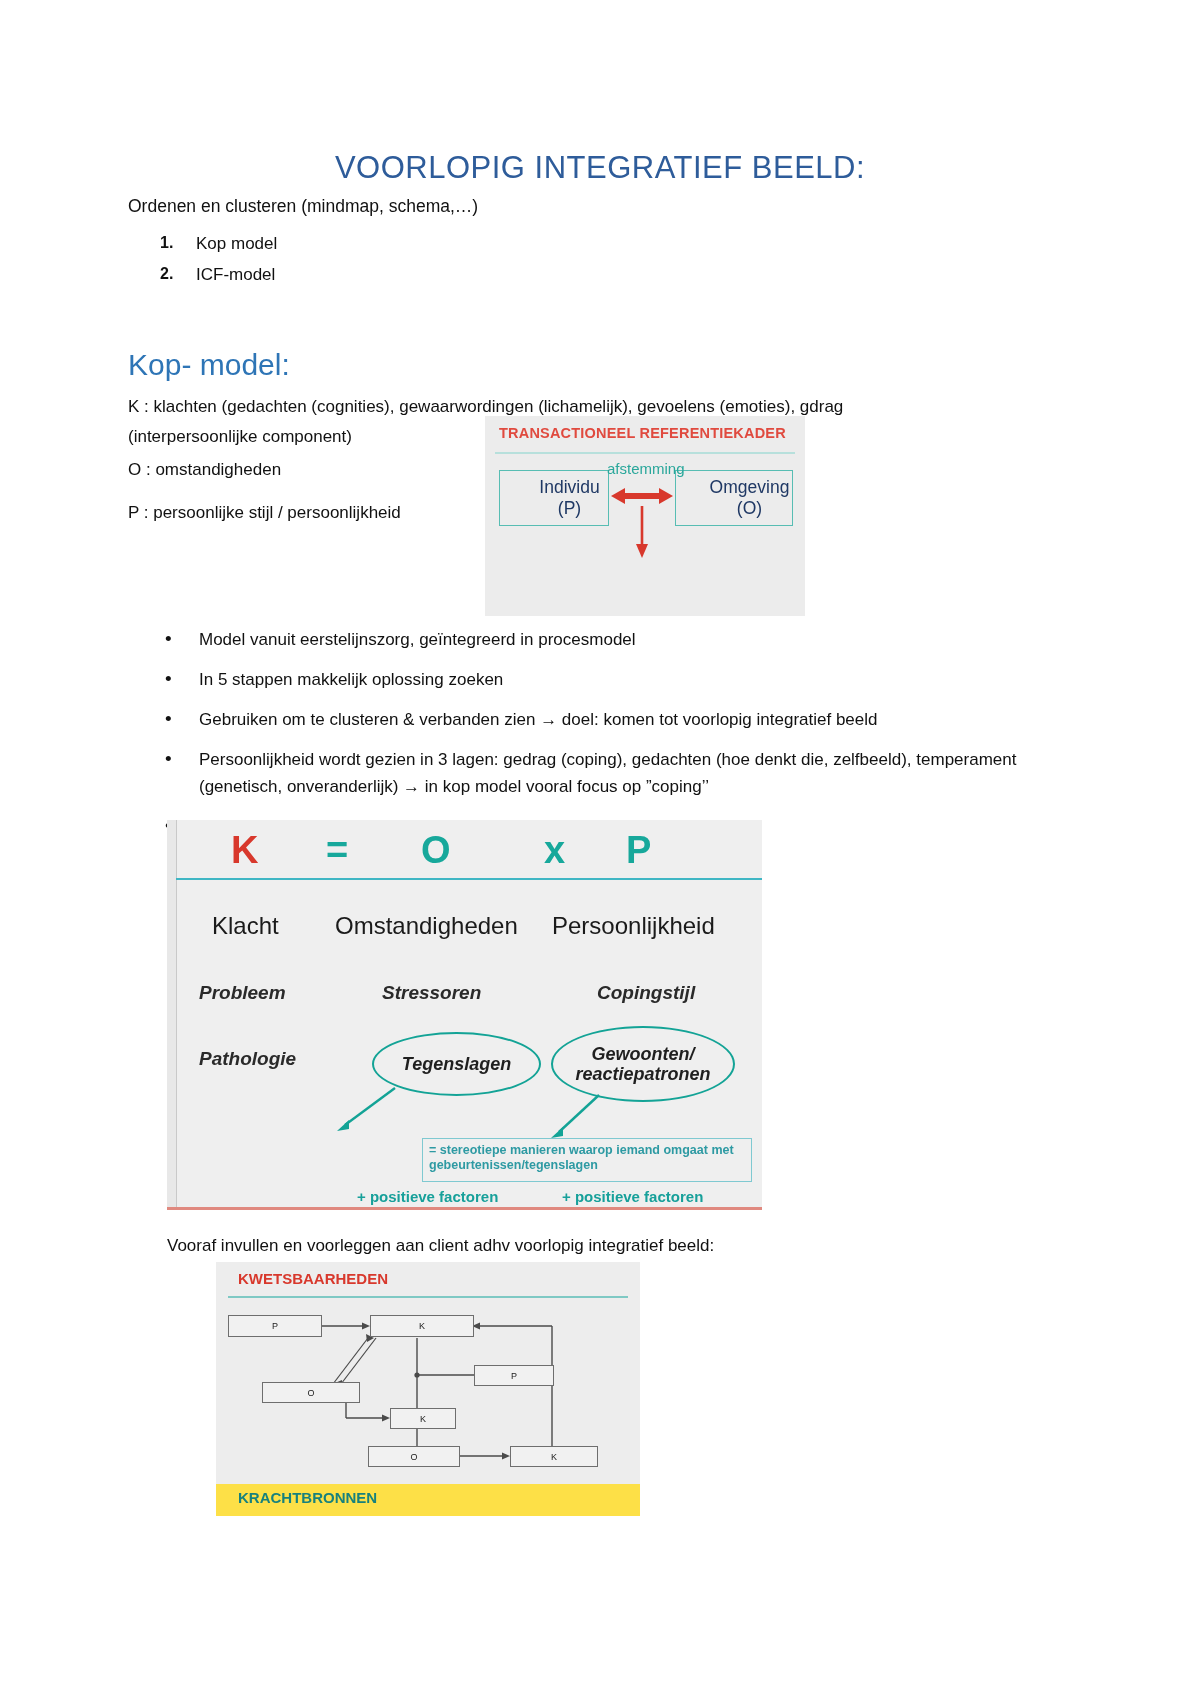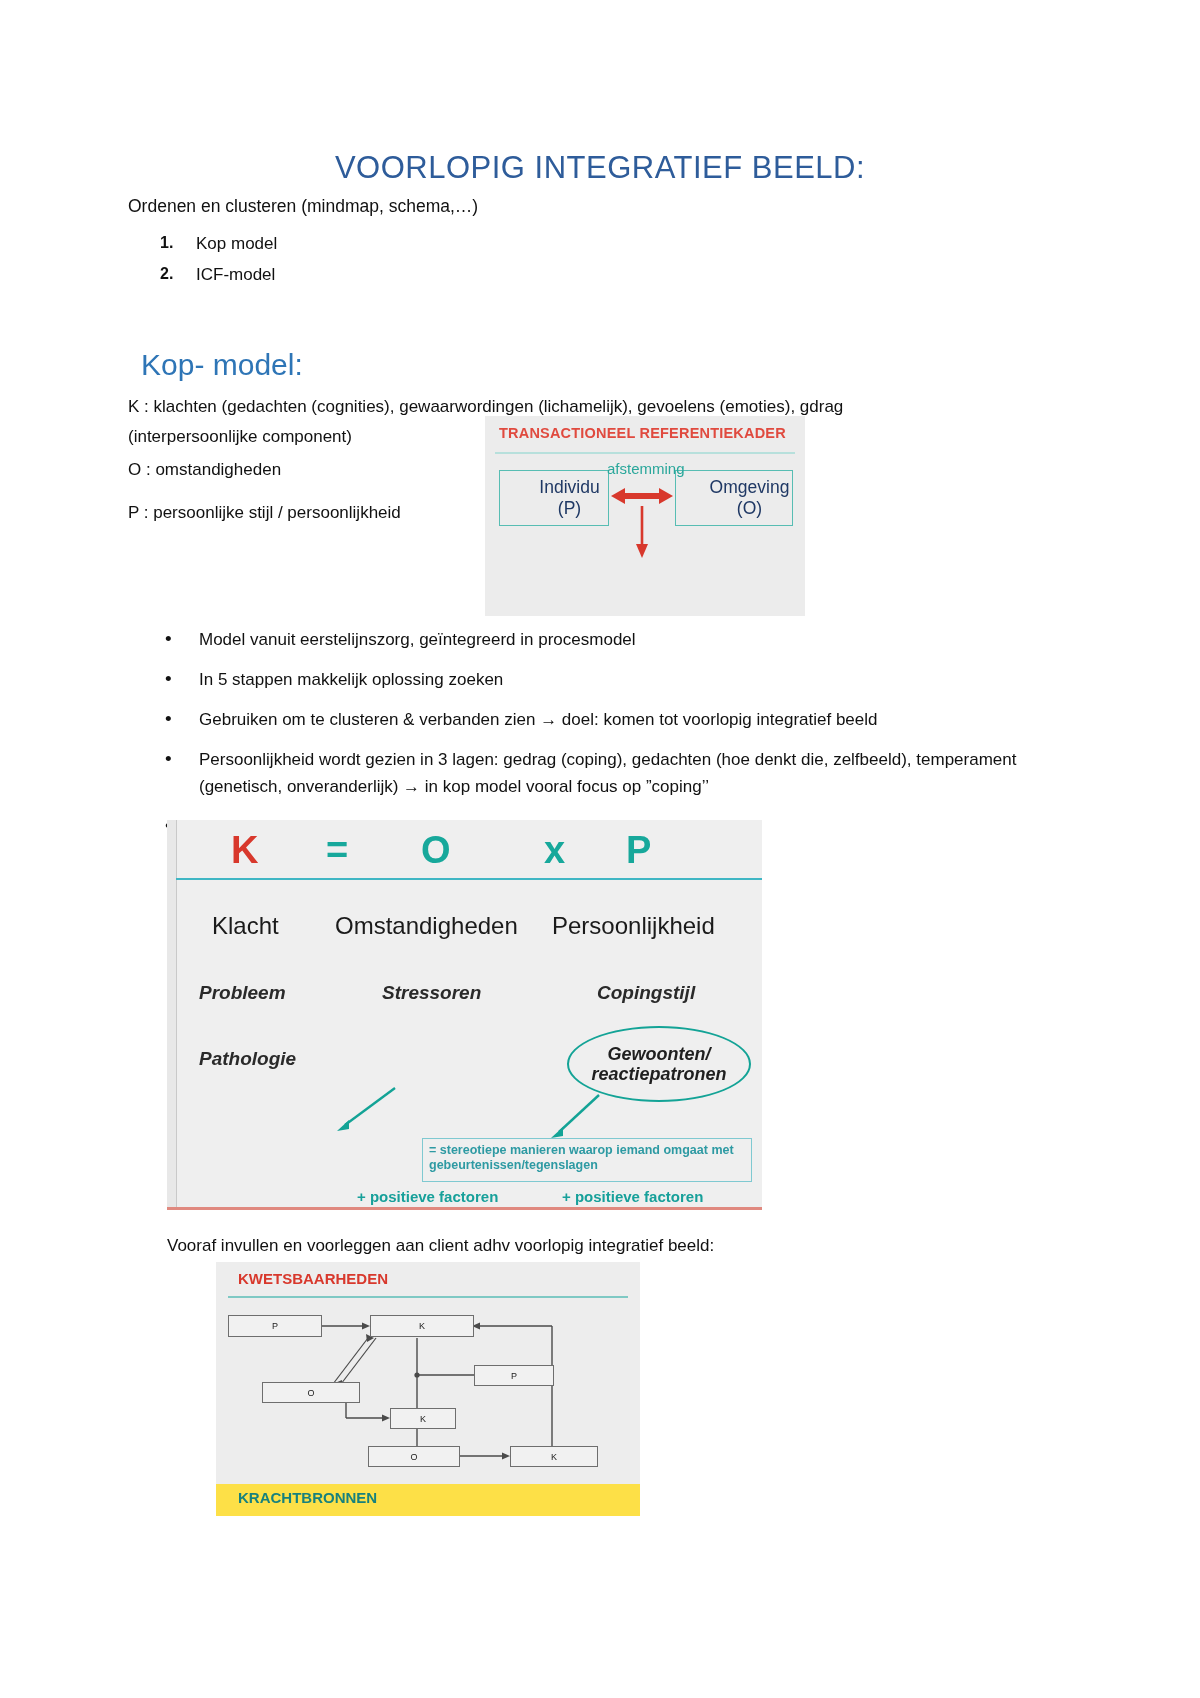--- a/index.html
+++ b/index.html
@@ -22,21 +22,21 @@
   .lead {
     position:absolute; left:128px; top:196px;
     font-size:17.5px; color:#111;
   }
   .olist { position:absolute; left:160px; top:234px; font-size:17px; }
   .olist .row { display:flex; margin-bottom:11px; }
   .olist .num { width:36px; font-weight:bold; color:#111; font-size:16px; }
   .olist .lbl { color:#111; }
 
   .h2 {
-    position:absolute; left:141px; top:348px;
+    position:absolute; left:128px; top:348px;
     font-size:30px; font-weight:400; color:#2E75B6;
   }
 
   .p-k {
     position:absolute; left:128px; top:392px; width:800px;
     font-size:17px; line-height:30px;
   }
   .p-o { position:absolute; left:128px; top:460px; font-size:17px; }
   .p-p { position:absolute; left:128px; top:503px; font-size:17px; }
 
@@ -102,21 +102,21 @@
   .kop-row3 { position:absolute; top:228px; font-size:19px; font-style:italic; font-weight:bold; color:#2A2A2A; }
   .r3-a { left:32px; }
 
   .ell {
     position:absolute; border:2.5px solid #13A396; border-radius:50%;
     background:transparent; color:#1F1F1F; font-style:italic; font-weight:bold;
     font-size:18px; text-align:center; display:flex; align-items:center; justify-content:center;
     line-height:20px;
   }
   .ell-a { left:205px; top:212px; width:165px; height:60px; }
-  .ell-b { left:400px; top:206px; width:180px; height:72px; }
+  .ell-b { left:384px; top:206px; width:180px; height:72px; }
 
   .nbox {
     position:absolute; border:1.6px solid #7FC9D1; background:#EFEFEF;
     color:#2E9AA3; font-size:12.5px; line-height:15px; padding:4px 6px;
     box-sizing:border-box; font-weight:bold;
   }
   .nbox-a { left:40px; top:308px; width:190px; height:52px; }
   .nbox-b { left:255px; top:318px; width:330px; height:44px; }
 
   .posf { position:absolute; top:368px; font-size:15px; font-weight:bold; color:#17A09A; }
@@ -233,20 +233,21 @@
     <div class="kop-row1 r1-a">Klacht</div>
     <div class="kop-row1 r1-b">Omstandigheden</div>
     <div class="kop-row1 r1-c">Persoonlijkheid</div>
 
     <div class="kop-row2 r2-a">Probleem</div>
     <div class="kop-row2 r2-b">Stressoren</div>
     <div class="kop-row2 r2-c">Copingstijl</div>
 
     <div class="kop-row3 r3-a">Pathologie</div>
 
+    <div class="ell ell-a">Tegenslagen</div>
     <div class="ell ell-b">Gewoonten/ reactiepatronen</div>
 
     <svg style="position:absolute;left:0;top:0;width:595px;height:390px;pointer-events:none" viewBox="0 0 595 390">
       <line x1="228" y1="268" x2="178" y2="305" stroke="#13A396" stroke-width="2.4"></line>
       <polygon points="170,311 182,300 182,309" fill="#13A396"></polygon>
       <line x1="432" y1="275" x2="392" y2="312" stroke="#13A396" stroke-width="2.4"></line>
       <polygon points="384,318 396,307 396,316" fill="#13A396"></polygon>
     </svg>
 
     <div class="nbox nbox-b">= stereotiepe manieren waarop iemand omgaat met gebeurtenissen/tegenslagen</div>

